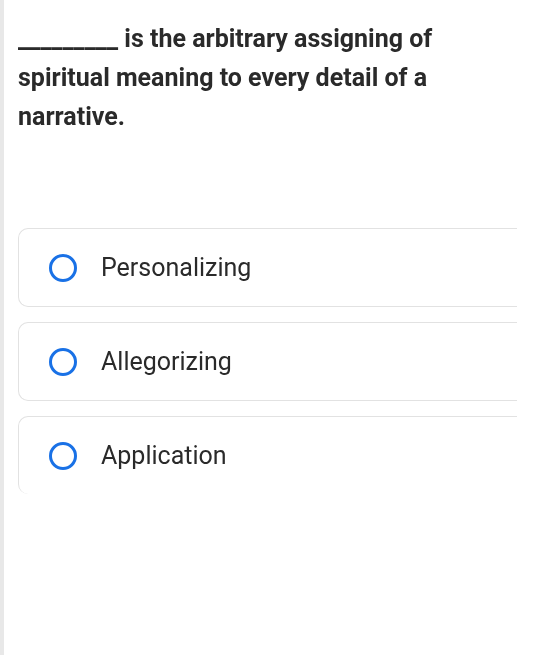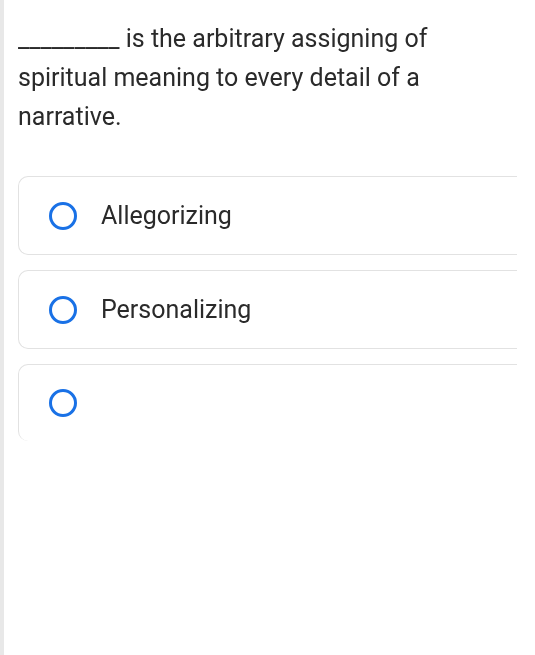--- a/index.html
+++ b/index.html
@@ -23,21 +23,22 @@
       width: 4px;
       background: #e8e8e8;
     }
     .content {
       padding: 20px 18px 0 18px;
     }
     .question-text {
       font-size: 25px;
       line-height: 1.55;
       color: #2a2a2a;
-      margin-bottom: 40px;
+      margin-bottom: 92px;
+      font-weight: bold;
     }
     .options {
       display: flex;
       flex-direction: column;
       gap: 15px;
     }
     .option {
       border: 1px solid #e2e2e2;
       border-radius: 10px;
       padding: 24px 30px;
@@ -69,23 +70,24 @@
 <body>
 
 <div class="left-border"></div>
 
 <div class="content">
   <div class="question-text">_________ is the arbitrary assigning of spiritual meaning to every detail of a narrative.</div>
 
   <div class="options">
     <div class="option">
       <span class="radio-circle"></span>
+      <span class="option-label">Personalizing</span>
+    </div>
+    <div class="option">
+      <span class="radio-circle"></span>
       <span class="option-label">Allegorizing</span>
     </div>
     <div class="option">
       <span class="radio-circle"></span>
-      <span class="option-label">Personalizing</span>
-    </div>
-    <div class="option">
-      <span class="radio-circle"></span>
+      <span class="option-label">Application</span>
     </div>
   </div>
 </div>
 
 </body></html>

